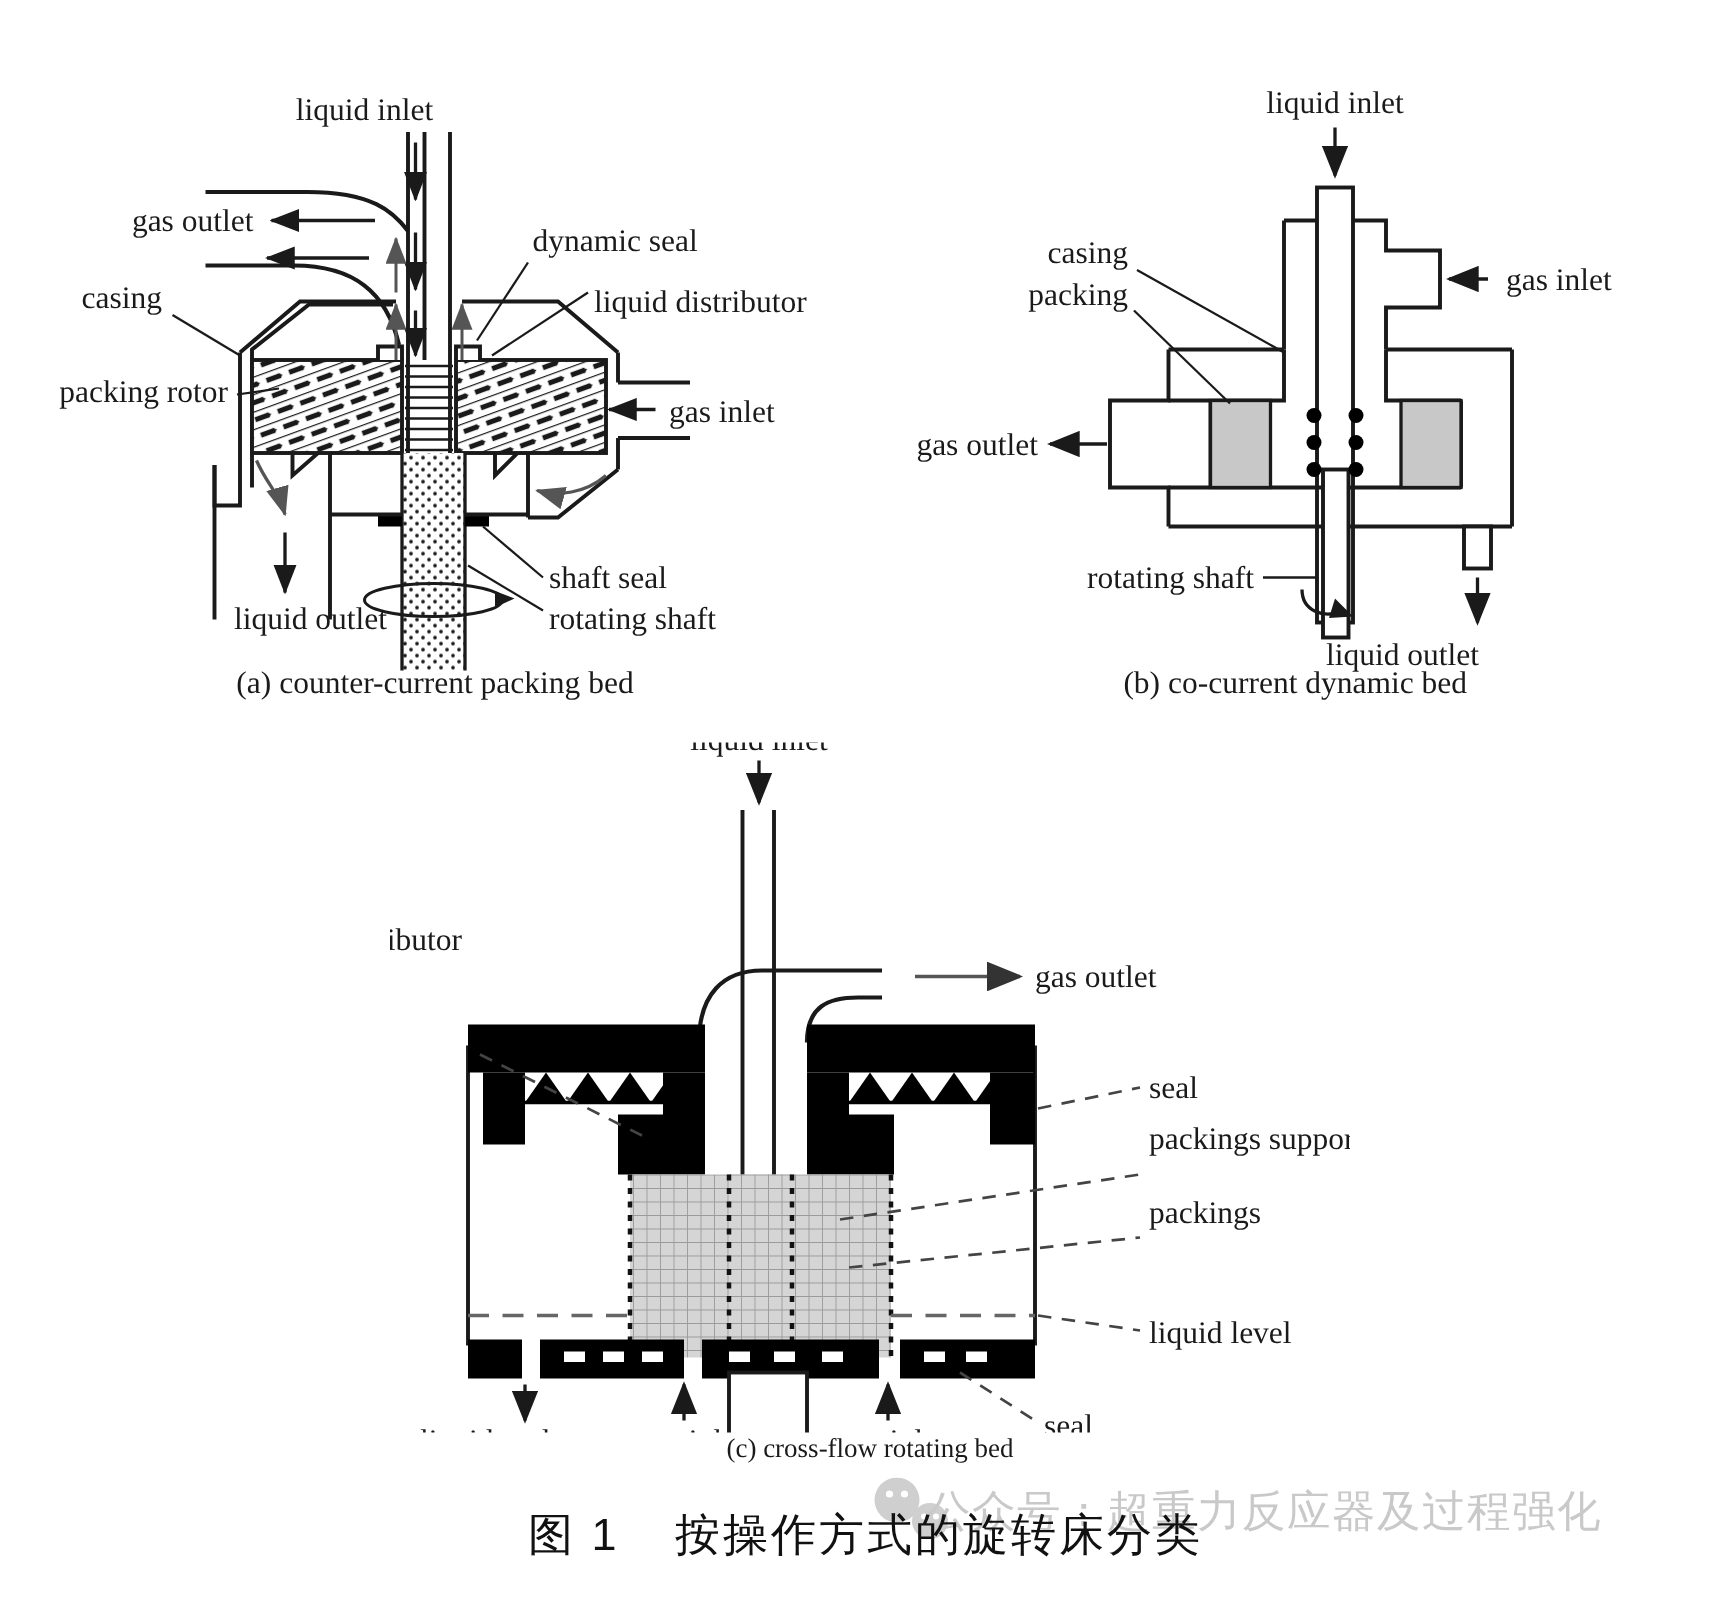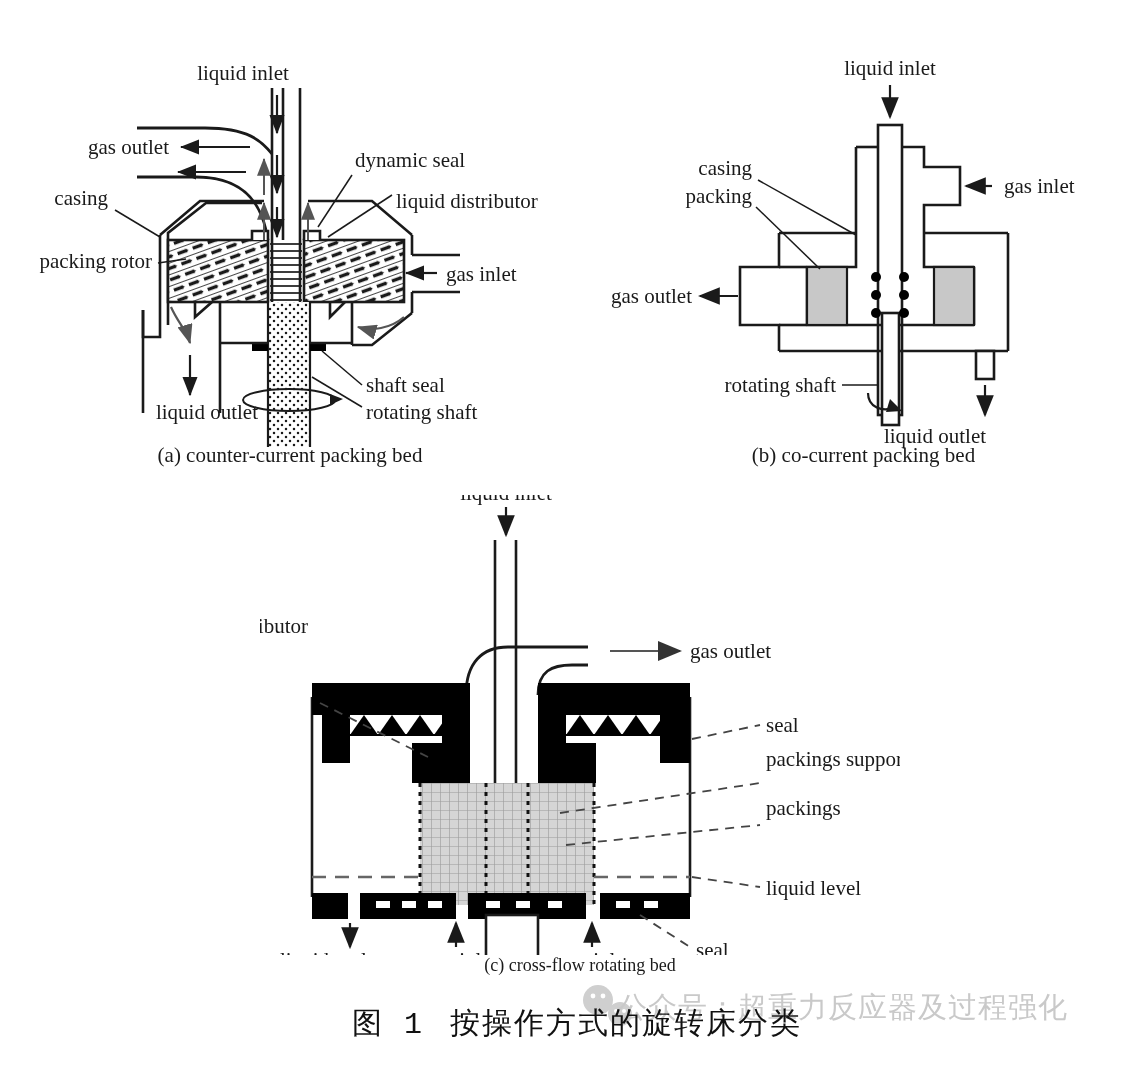--- a/index.html
+++ b/index.html
@@ -5,21 +5,21 @@
   html,body{margin:0;padding:0;background:#ffffff;}
   body{
     width:1147px;height:1066px;position:relative;overflow:hidden;
     font-family:"Liberation Serif","DejaVu Serif",serif;
     color:#1a1a1a;
   }
   .figure-root{position:absolute;inset:0;}
   svg{display:block;}
   .lbl{font-family:"Liberation Serif","DejaVu Serif",serif;font-size:21px;fill:#1a1a1a;}
   .cn-caption{
-    position:absolute;font-family:Liberation Mono, monospace;
+    position:absolute;font-family:Liberation Sans, sans-serif;
     font-size:30px;color:#111;letter-spacing:2px;white-space:nowrap;
   }
   .watermark{
     position:absolute;font-family:"DejaVu Sans","Liberation Sans",sans-serif;
     font-size:29px;color:#c9c9c9;white-space:nowrap;letter-spacing:1px;
     pointer-events:none;
   }
   .wm-dots{position:absolute;pointer-events:none;}
   .panel{position:absolute;}
 </style>
@@ -238,21 +238,21 @@
 
       <text class="lbl" x="310" y="20" text-anchor="middle">liquid inlet</text>
       <text class="lbl" x="172" y="120" text-anchor="end">casing</text>
       <text class="lbl" x="172" y="148" text-anchor="end">packing</text>
       <text class="lbl" x="424" y="138">gas inlet</text>
       <text class="lbl" x="112" y="248" text-anchor="end">gas outlet</text>
       <text class="lbl" x="256" y="337" text-anchor="end">rotating shaft</text>
       <text class="lbl" x="355" y="388" text-anchor="middle">liquid outlet</text>
     </svg>
   </div>
-  <div style="position:absolute;left:580px;width:567px;top:443px;text-align:center;font-size:21px;">(b) co-current packing bed</div>
+  <div style="position:absolute;left:580px;width:567px;top:443px;text-align:center;font-size:21px;">(b) co-current dynamic bed</div>
 
   <div class="panel" style="left:260px;top:495px;">
     <svg width="640" height="460" viewBox="0 0 640 460">
       <defs>
         <pattern id="packGrid" width="9" height="9" patternUnits="userSpaceOnUse">
           <rect width="9" height="9" fill="#d5d5d5"></rect>
           <path d="M0 0 H9 M0 0 V9" stroke="#9a9a9a" stroke-width="1.2"></path>
         </pattern>
         <marker id="arrC" markerWidth="10" markerHeight="8" refX="9" refY="4" orient="auto">
           <path d="M0 0 L10 4 L0 8 Z" fill="#1a1a1a"></path>

